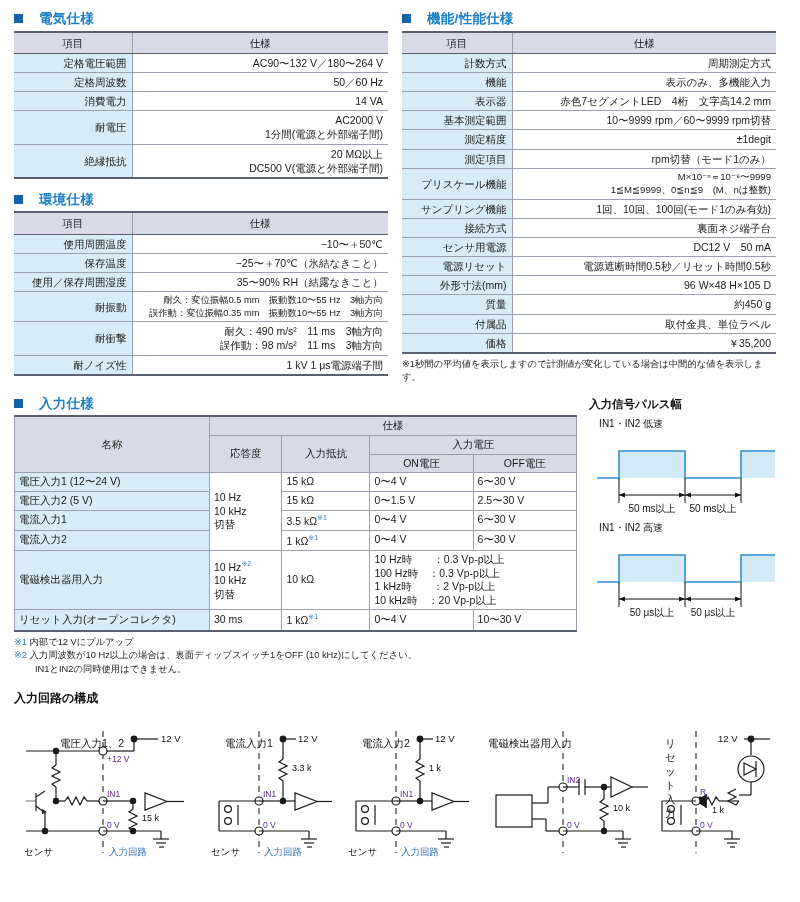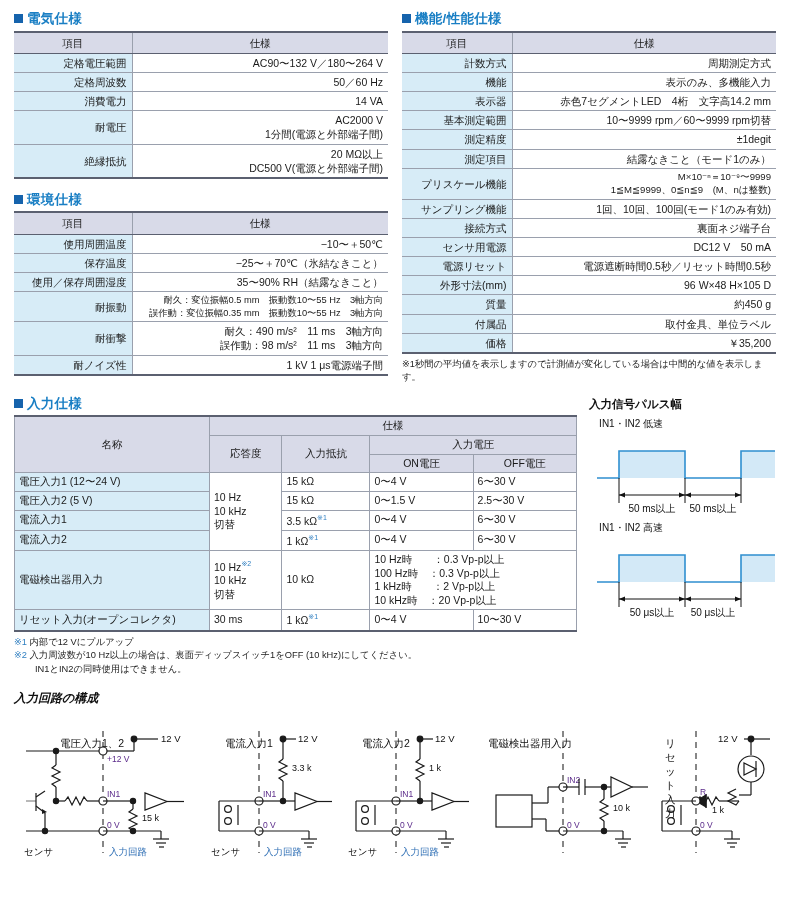--- a/index.html
+++ b/index.html
@@ -15,29 +15,29 @@
   .page { position:relative; width:800px; height:902px; padding:0; }
 
   
   .sec-head {
     color:#1a7fc4;
     font-weight:bold;
     font-size:13.5px;
     line-height:1;
     display:flex;
     align-items:center;
-    gap:4px;
+    gap:16px;
     margin:0 0 5px 0;
     letter-spacing:.3px;
   }
   .sec-head .sq {
     width:9px; height:9px; background:#1663ac; display:inline-block;
   }
   .sub-head {
-    color:#111; font-weight:bold; font-size:12px; margin:0 0 6px 0;font-style:italic;
+    color:#111; font-weight:bold; font-size:12px; margin:0 0 6px 0;
   }
 
   
   table.spec {
     border-collapse:collapse;
     width:100%;
     font-size:10.5px;
     line-height:1.35;
   }
   table.spec th, table.spec td {
@@ -244,21 +244,21 @@
           <tr>
             <td class="label">基本測定範囲</td>
             <td class="val nowrapv">10〜9999 rpm／60〜9999 rpm切替</td>
           </tr>
           <tr>
             <td class="label">測定精度</td>
             <td class="val nowrapv">±1degit</td>
           </tr>
           <tr>
             <td class="label">測定項目</td>
-            <td class="val nowrapv">結露なきこと（モード1のみ）</td>
+            <td class="val nowrapv">rpm切替（モード1のみ）</td>
           </tr>
           <tr>
             <td class="label">プリスケール機能</td>
             <td class="val nowrapv" style="font-size:9.6px">M×10⁻ⁿ＝10⁻⁹〜9999
 　　1≦M≦9999、0≦n≦9　(M、nは整数)</td>
           </tr>
           <tr>
             <td class="label">サンプリング機能</td>
             <td class="val nowrapv">1回、10回、100回(モード1のみ有効)</td>
           </tr>

